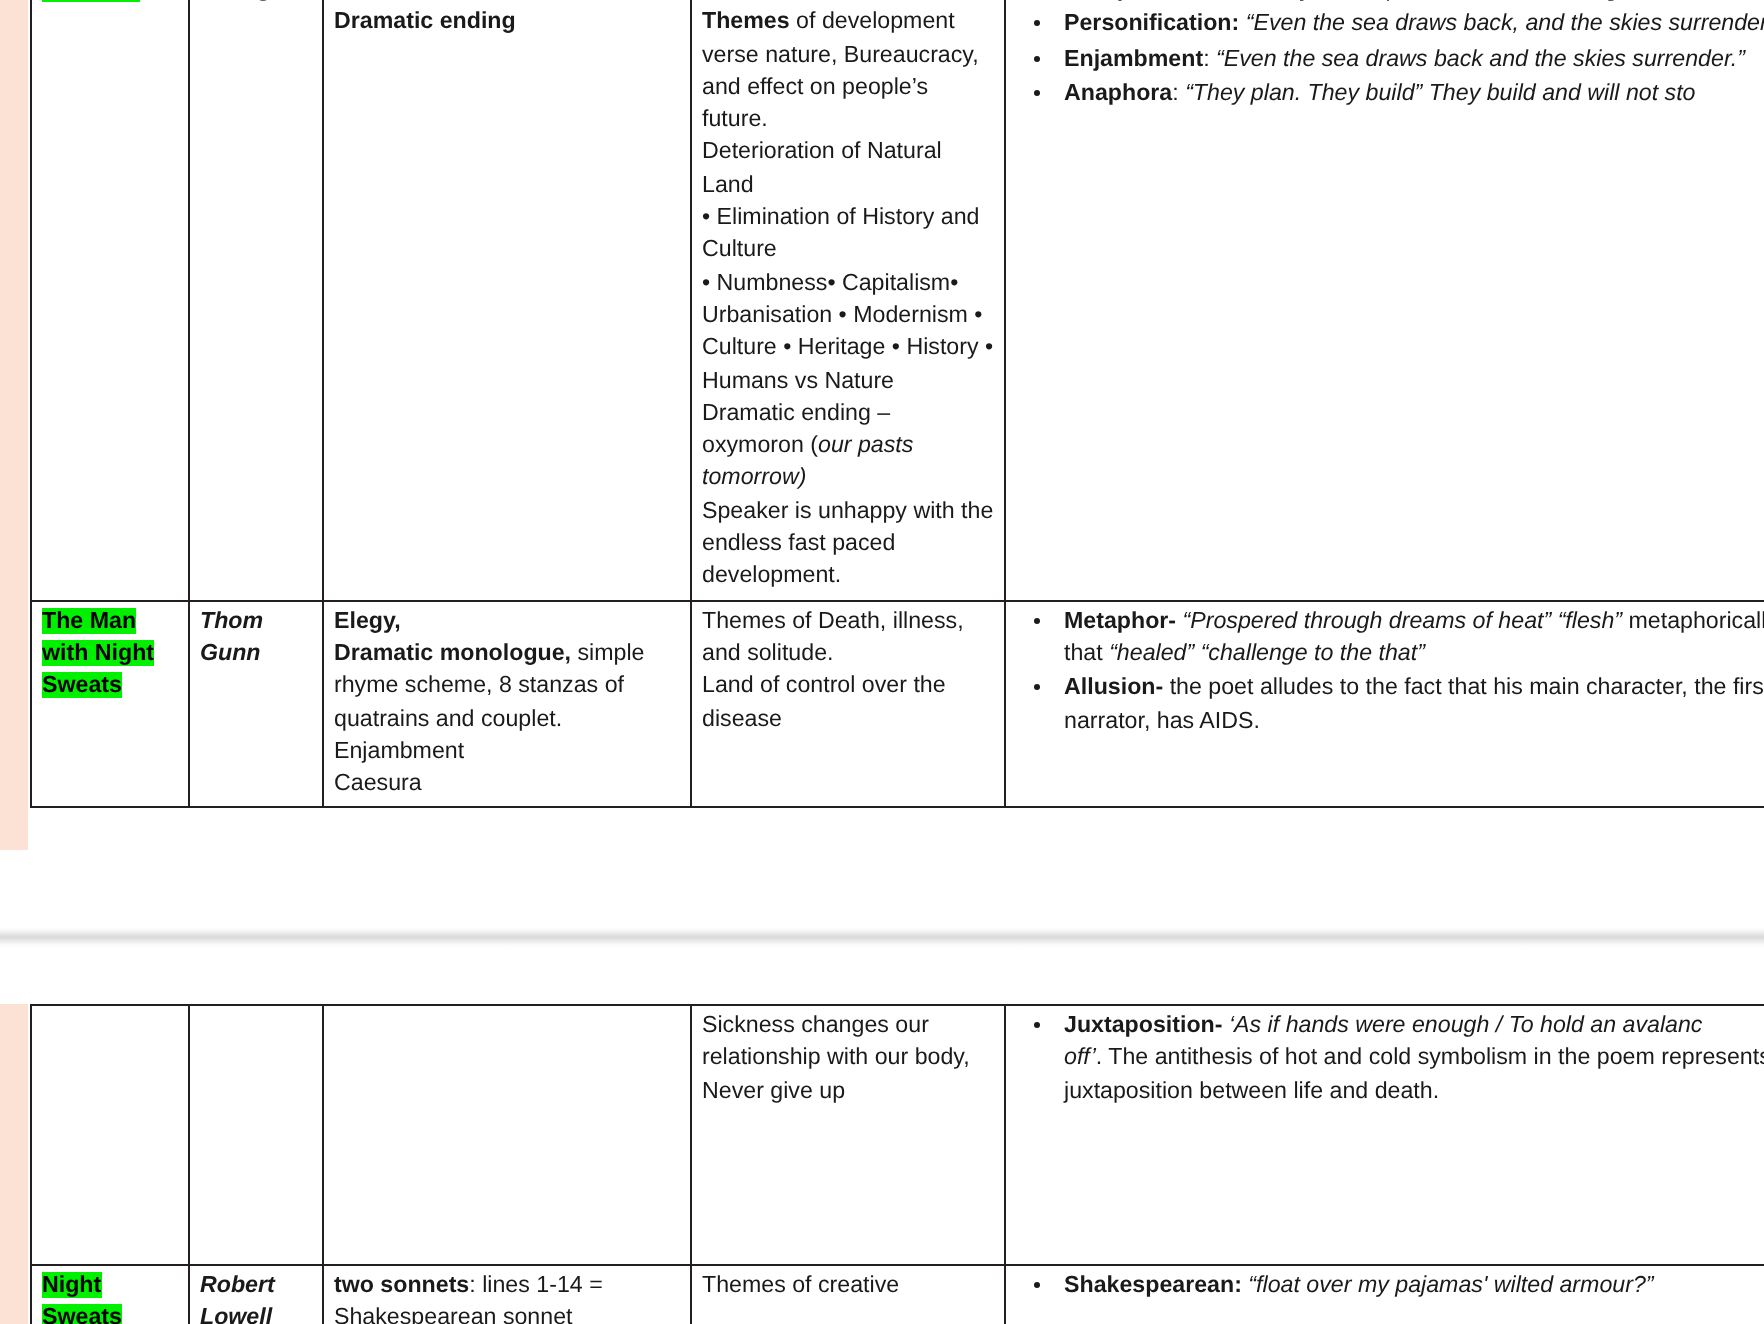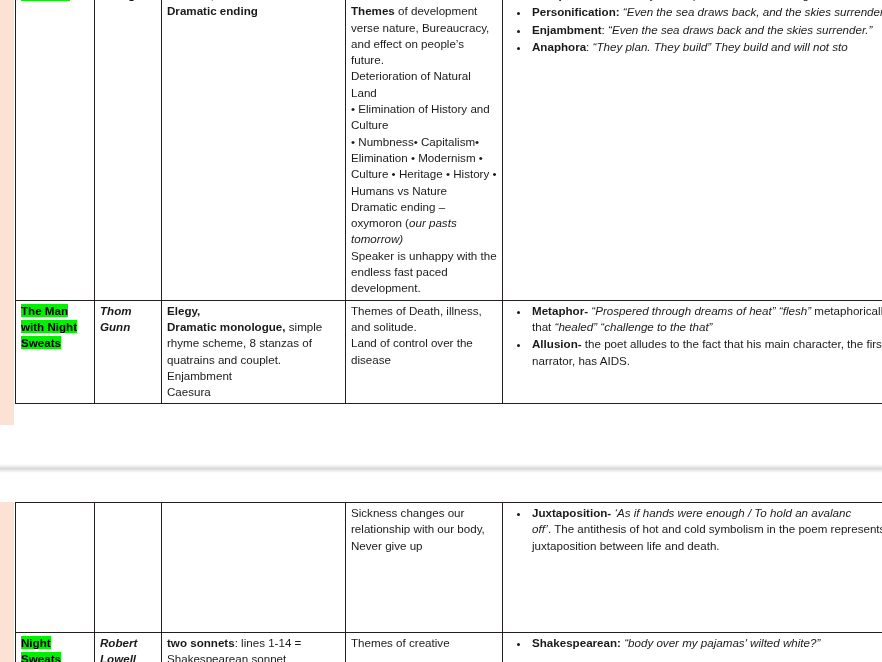--- a/index.html
+++ b/index.html
@@ -115,21 +115,21 @@
         </td>
         <td>
           <div><b>caesura,</b></div>
           <div><b>Dramatic ending</b></div>
         </td>
         <td>
           <div>and frustrated.</div>
           <div><b>Themes</b> of development verse nature, Bureaucracy, and effect on people’s future.</div>
           <div>Deterioration of Natural Land</div>
           <div> • Elimination of History and Culture</div>
-          <div>• Numbness• Capitalism• Elimination • Modernism • Culture • Heritage • History • Humans vs Nature</div>
+          <div>• Numbness• Capitalism• Urbanisation • Modernism • Culture • Heritage • History • Humans vs Nature</div>
           <div>Dramatic ending – oxymoron (<i>our pasts tomorrow)</i></div>
           <div>Speaker is unhappy with the endless fast paced development.</div>
         </td>
         <td>
           <ul class="dev">
             <li><b>Metaphor:</b> <i>“The country wears perfect rows of shining teeth</i></li>
             <li><b>Personification:</b> <i>“Even the sea draws back, and the skies surrender</i></li>
             <li><b>Enjambment</b><span>: </span><i>“Even the sea draws back and the skies surrender.”</i></li>
             <li><b>Anaphora</b><span>: </span><i>“They plan. They build” They build and will not sto</i></li>
           </ul>
@@ -204,21 +204,21 @@
           <span class="poet">Robert Lowell</span>
         </td>
         <td>
           <div><b>two sonnets</b>: lines 1-14 = Shakespearean sonnet</div>
         </td>
         <td>
           <div>Themes of creative</div>
         </td>
         <td>
           <ul class="dev">
-            <li><b>Shakespearean:</b> <i>“body over my pajamas' wilted white?”</i></li>
+            <li><b>Shakespearean:</b> <i>“float over my pajamas' wilted armour?”</i></li>
           </ul>
         </td>
       </tr>
     </tbody>
       </table>
   </div>
 
 </div>
 
 </body></html>

